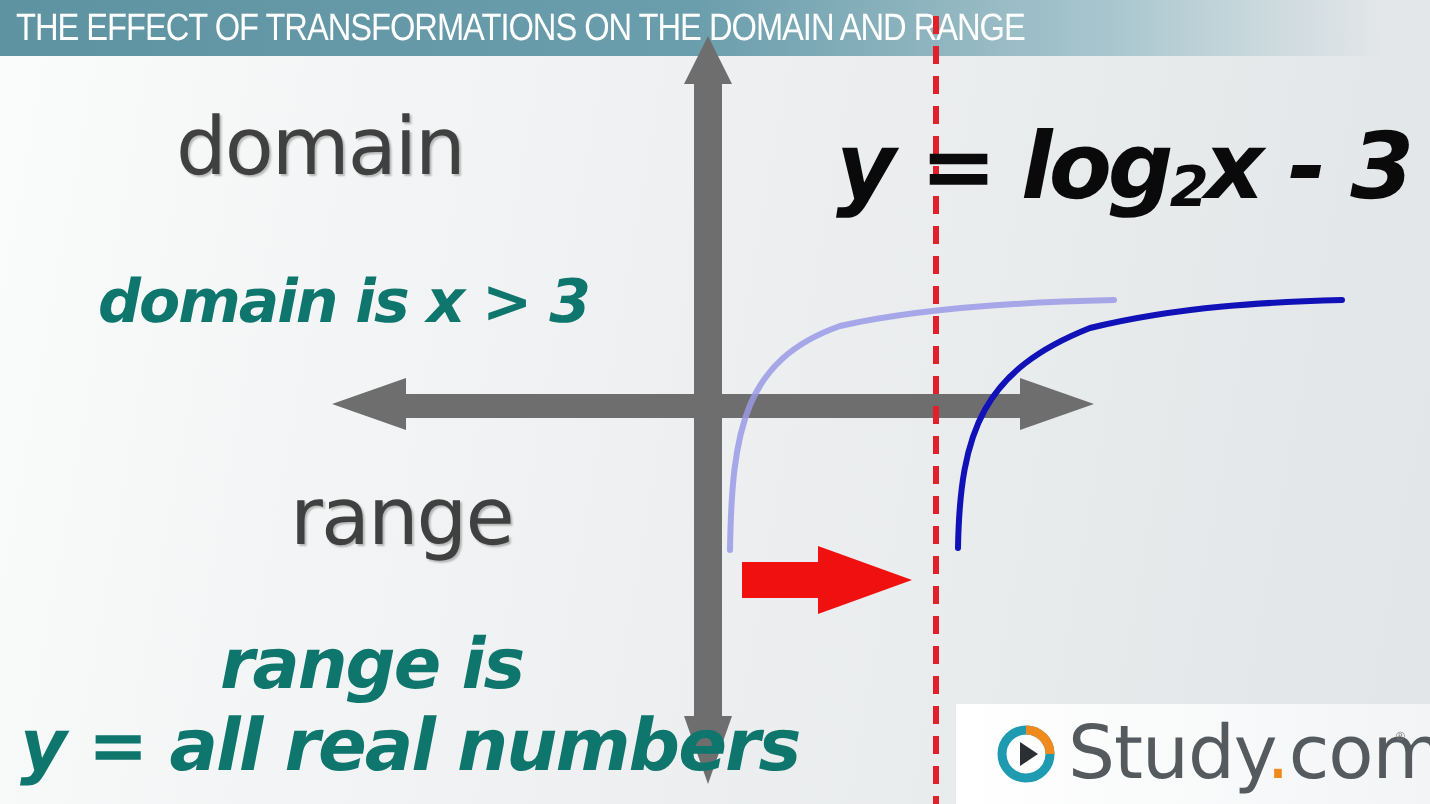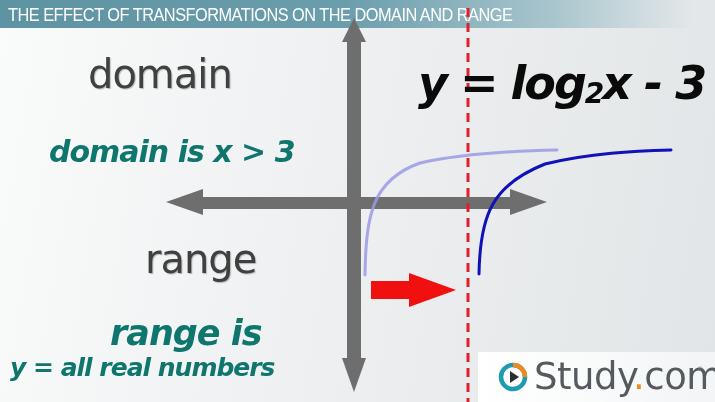--- a/index.html
+++ b/index.html
@@ -13,21 +13,21 @@
                 white-space:nowrap; }
   .graph { position:absolute; left:0; top:0; }
   .label-teal { position:absolute; color:#404040; font-weight:normal; font-family:"DejaVu Sans", sans-serif;
                 text-shadow: 1px 1px 1px rgba(0,0,0,0.25); }
   .label-domain { left:88px; top:51px; font-size:40px; letter-spacing:-1px; }
   .label-range { left:108px; top:236px; font-size:40px; letter-spacing:-1px;margin-left:37px; }
   .stmt { position:absolute; color:#0f766e; font-weight:bold; font-style:italic;
           font-family:"DejaVu Sans", sans-serif; white-space:nowrap; letter-spacing:-1px; }
   .stmt-domain { left:49px; top:134px; font-size:30px; }
   .stmt-range1 { left:110px; top:313px; font-size:35px; }
-  .stmt-range2 { left:10px; top:353px; font-size:25px; }
+  .stmt-range2 { left:10px; top:353px; font-size:36px; }
   .equation { position:absolute; left:418px; top:56px; font-size:46px; font-weight:bold; font-style:italic;
               font-family:"DejaVu Sans", sans-serif; color:#0a0a0a; letter-spacing:-2px; white-space:nowrap; }
   .equation sub { font-size:28px; vertical-align:-4px; }
   .logo-box { position:absolute; left:478px; top:352px; width:275px; height:50px;
               background: linear-gradient(90deg, #ffffff 0%, #f1f3f4 100%); }
   .logo-icon { position:absolute; left:20px; top:10px; width:30px; height:30px; }
   .logo-text { position:absolute; left:56px; top:3px; font-size:37px; color:#545a5e;
                font-family:"DejaVu Sans", sans-serif; letter-spacing:-0.5px; white-space:nowrap; }
   .logo-dot { color:#f08a1c; }
   .logo-reg { position:absolute; left:220px; top:14px; font-size:6px; color:#777; }

